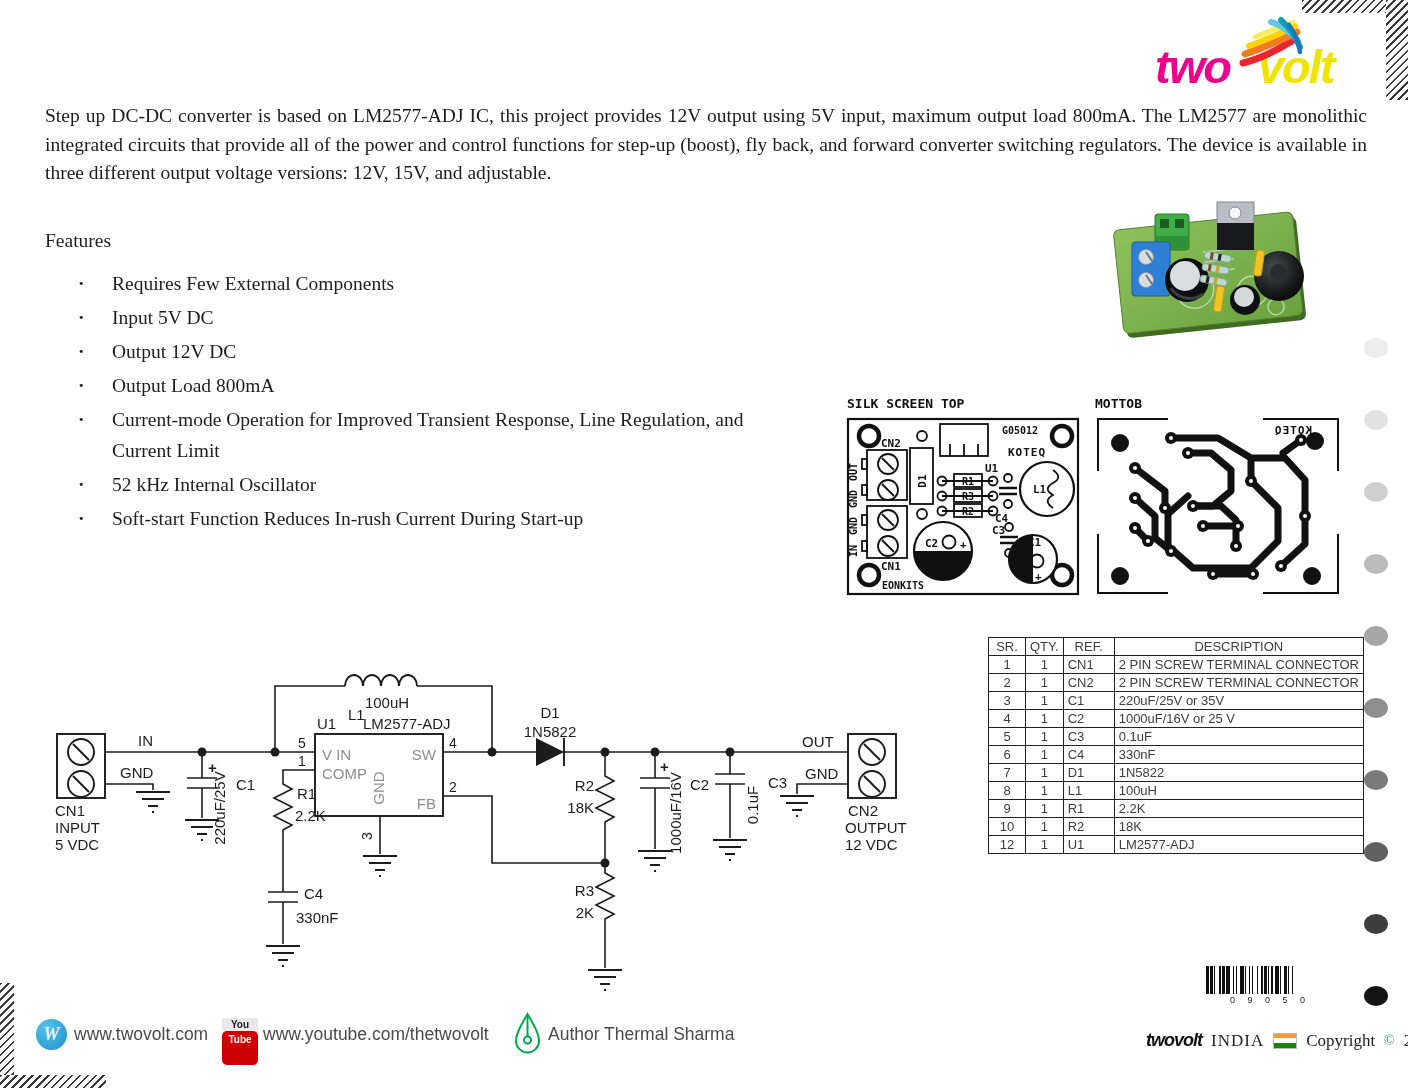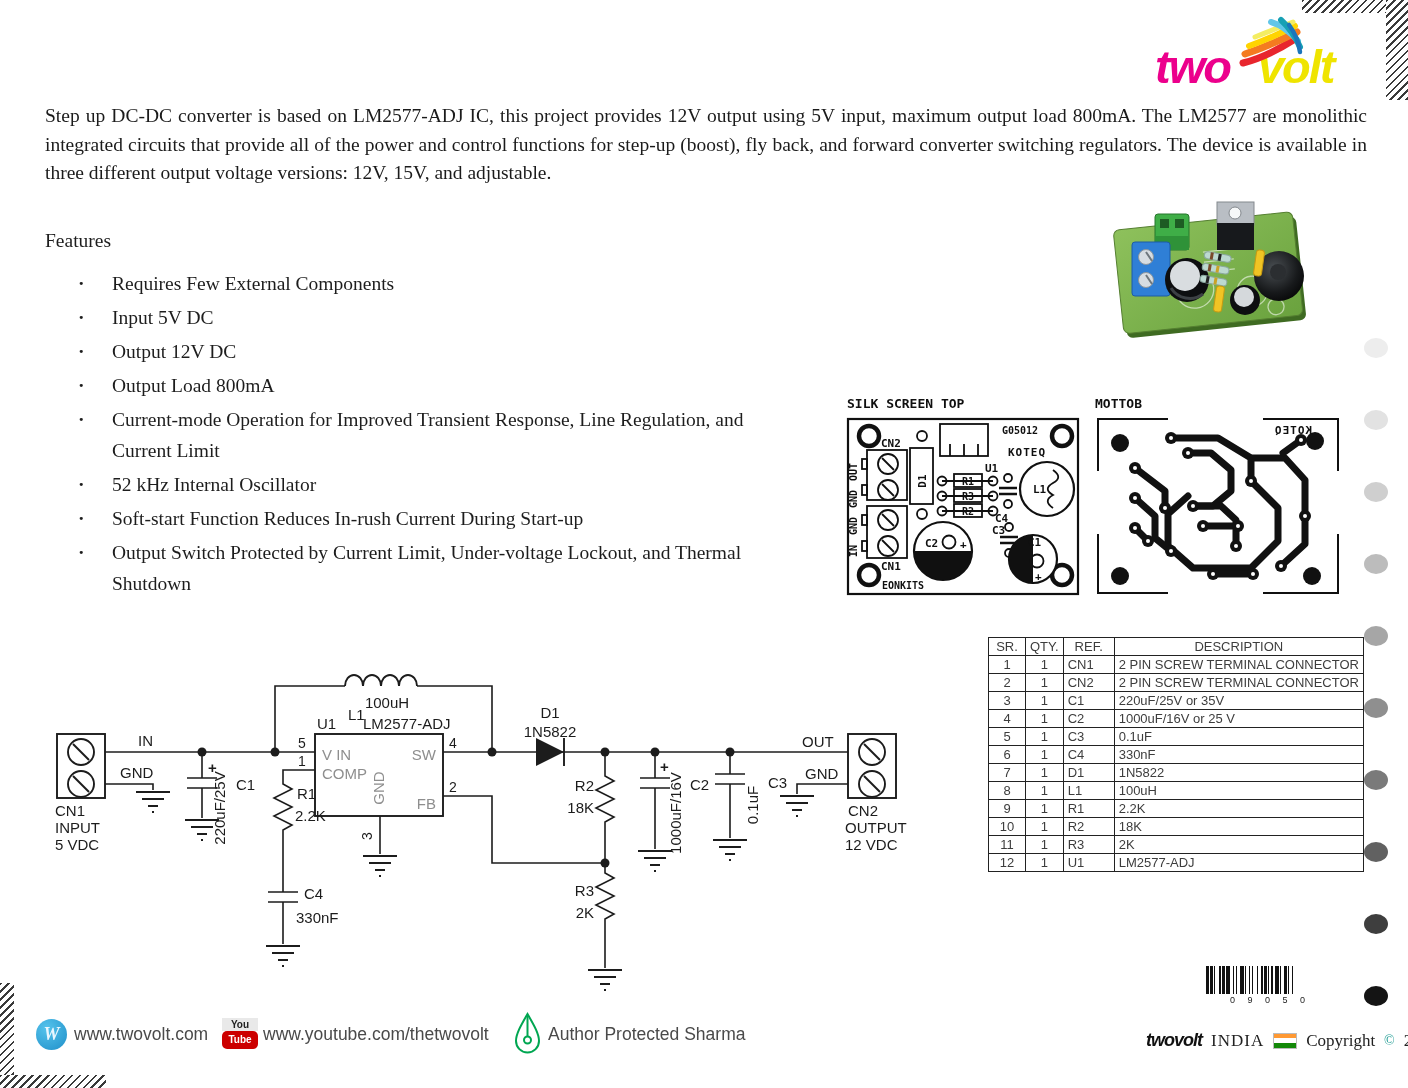--- a/index.html
+++ b/index.html
@@ -52,21 +52,21 @@
   
   .f-text{position:absolute;top:1024px;font-family:"Liberation Sans",sans-serif;
           font-size:17.5px;color:#4a4a4a;}
   .w-icon{left:36px;top:1019px;width:31px;height:31px;border-radius:50%;
           background:radial-gradient(circle at 35% 30%,#55c3ec,#1f8fc9);
           color:#eaf7ff;font-family:"Liberation Serif",serif;font-style:italic;font-weight:bold;
           font-size:18px;text-align:center;line-height:31px;}
   .yt-icon{left:222px;top:1018px;width:36px;height:33px;font-family:"Liberation Sans",sans-serif;
            font-weight:bold;text-align:center;}
   .yt-top{height:13px;font-size:10px;line-height:13px;color:#222;background:#e9e9e9;}
-  .yt-bottom{height:18px;font-size:10px;line-height:18px;color:#fff;background:#cc0000;border-radius:5px;}
+  .yt-bottom{height:34px;font-size:10px;line-height:18px;color:#fff;background:#cc0000;border-radius:5px;}
 
   
   .cr-row{left:1146px;top:1030px;display:flex;align-items:center;gap:9px;font-size:17px;color:#222;}
   .cr-brand{font-family:"Liberation Sans",sans-serif;font-weight:bold;font-style:italic;
             font-size:18px;letter-spacing:-1px;color:#111;}
   .cr-country{letter-spacing:1px;}
   .flag{width:22px;height:14px;display:flex;flex-direction:column;border:.5px solid #bbb;}
   .flag div{flex:1;}
   .cr-sym{color:#2aa198;font-size:14px;}
 
@@ -109,21 +109,20 @@
 
   <div class="abs features-h">Features</div>
   <ul class="abs features-list">
     <li>Requires Few External Components</li>
     <li>Input 5V DC</li>
     <li>Output 12V DC</li>
     <li>Output Load 800mA</li>
     <li>Current-mode Operation for Improved Transient Response, Line Regulation, and Current Limit</li>
     <li>52 kHz Internal Oscillator</li>
     <li>Soft-start Function Reduces In-rush Current During Start-up</li>
-    <li>Output Switch Protected by Current Limit, Under-voltage Lockout, and Thermal Shutdown</li>
   </ul>
 
   <svg class="abs" style="left:1105px;top:192px;" width="205" height="153" viewBox="0 0 205 153">
     <defs>
       <linearGradient id="boardG" x1="0" y1="0" x2="1" y2="1">
         <stop offset="0" stop-color="#8ec15c"></stop>
           <stop offset="1" stop-color="#6aa23e"></stop>
       </linearGradient>
       <radialGradient id="torG" cx="0.4" cy="0.35" r="0.8">
         <stop offset="0" stop-color="#4a4f53"></stop>
@@ -419,26 +418,20 @@
           <td>R1</td>
           <td>2.2K</td>
         </tr>
         <tr>
           <td>10</td>
           <td>1</td>
           <td>R2</td>
           <td>18K</td>
         </tr>
         <tr>
-          <td>11</td>
-          <td>1</td>
-          <td>R3</td>
-          <td>2K</td>
-        </tr>
-        <tr>
           <td>12</td>
           <td>1</td>
           <td>U1</td>
           <td>LM2577-ADJ</td>
         </tr>
       </tbody>
   </table>
 
   <svg class="abs" style="left:50px;top:668px;" width="880" height="340" viewBox="0 0 880 340">
     <defs>
@@ -579,21 +572,21 @@
     <div class="yt-bottom">Tube</div>
   </div>
   <a class="f-text" style="left:263px;">www.youtube.com/thetwovolt</a>
   <svg class="abs" style="left:514px;top:1012px;" width="27" height="44" viewBox="0 0 27 44">
     <g stroke="#00A651" stroke-width="2" fill="none">
       <path d="M13.5,2 C6.5,14 2,22 2,29 a11.5,11.5 0 0 0 23,0 C25,22 20.5,14 13.5,2 Z"></path>
       <circle cx="13.5" cy="28" r="3.5"></circle>
       <path d="M13.5,4 V24.5"></path>
     </g>
   </svg>
-  <span class="f-text" style="left:548px;">Author Protected Sharma</span>
+  <span class="f-text" style="left:548px;">Author Thermal Sharma</span>
 
   <div class="abs barcode">
     <div class="bars">
         <span class="bar-ink" style="width: 2.7px;"></span>
         <span class="bar-space" style="width: 1.35px;"></span>
         <span class="bar-ink" style="width: 2.7px;"></span>
         <span class="bar-space" style="width: 1.35px;"></span>
         <span class="bar-ink" style="width: 1.35px;"></span>
         <span class="bar-space" style="width: 4.05px;"></span>
         <span class="bar-ink" style="width: 1.35px;"></span>

